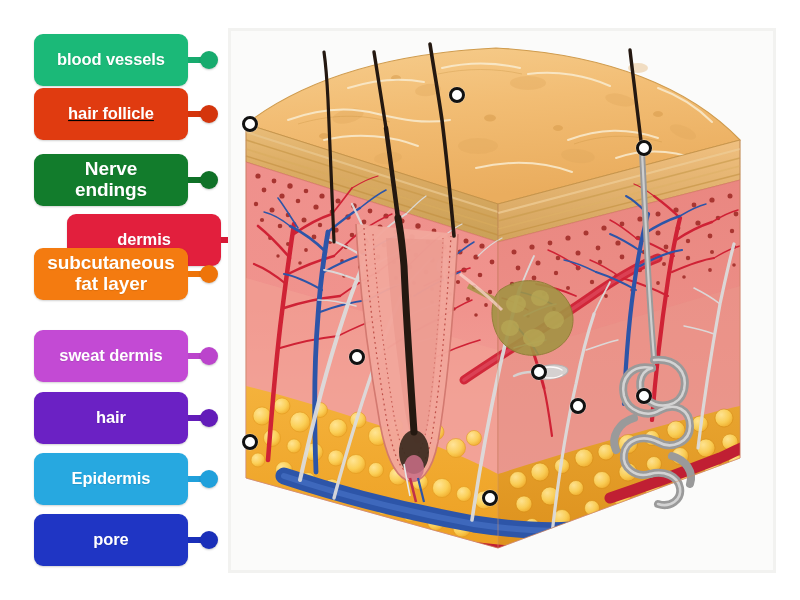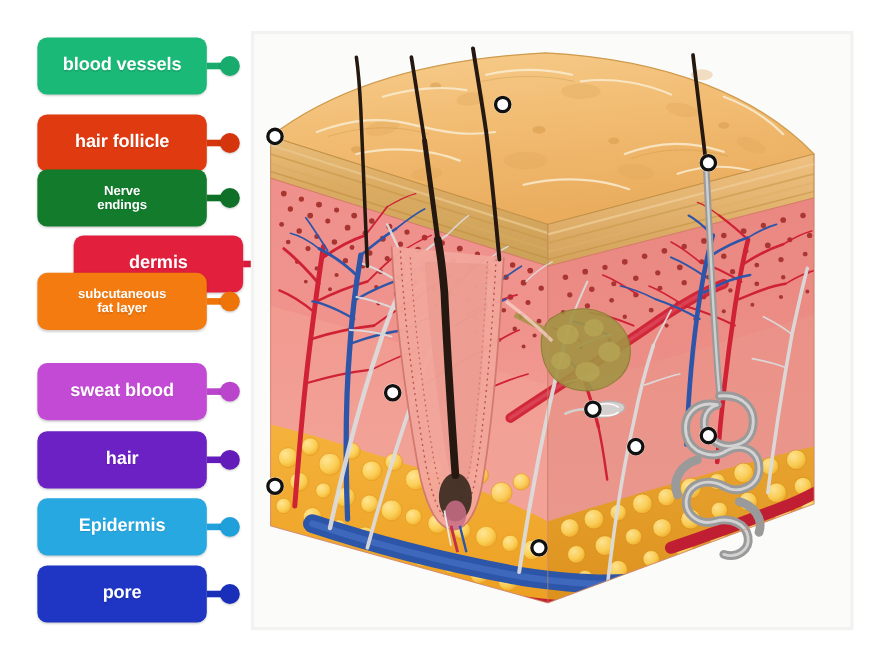--- a/index.html
+++ b/index.html
@@ -47,21 +47,21 @@
   .label-text {
     color: #ffffff;
     font-size: 16.5px;
     font-weight: bold;
     line-height: 1.08;
     letter-spacing: -0.1px;
     text-shadow: 0 1px 1px rgba(0,0,0,0.10);
     user-select: none;
     white-space: pre-line;
   }
-  .label-text.small { font-size: 12px; }
+  .label-text.small { font-size: 19px; }
   .connector-stem {
     position: absolute;
     left: 154px;
     top: 23px;
     width: 16px;
     height: 6px;
   }
   .connector-dot {
     position: absolute;
     left: 166px;
@@ -101,21 +101,21 @@
 <div id="stage">
 
   <div id="label-column">
       <div class="label-item" style="top: 34px;">
         <div class="label-box" style="background: rgb(27, 185, 120);">
           <span class="label-text">blood vessels</span>
           <div class="connector-stem" style="background: rgb(23, 171, 110);"></div>
           <div class="connector-dot" style="background: rgb(23, 171, 110);"></div>
         </div>
       </div>
-      <div class="label-item" style="top: 104px;">
+      <div class="label-item" style="top: 88px; text-decoration: underline;">
         <div class="label-box" style="background: rgb(224, 59, 16);">
           <span class="label-text">hair follicle</span>
           <div class="connector-stem" style="background: rgb(212, 53, 12);"></div>
           <div class="connector-dot" style="background: rgb(212, 53, 12);"></div>
         </div>
       </div>
       <div class="label-item" style="top: 154px;">
         <div class="label-box" style="background: rgb(18, 124, 44);">
           <span class="label-text small">Nerve
 endings</span>
@@ -133,21 +133,21 @@
       <div class="label-item" style="top: 248px;">
         <div class="label-box" style="background: rgb(244, 123, 16);">
           <span class="label-text small">subcutaneous
 fat layer</span>
           <div class="connector-stem" style="background: rgb(238, 116, 9);"></div>
           <div class="connector-dot" style="background: rgb(238, 116, 9);"></div>
         </div>
       </div>
       <div class="label-item" style="top: 330px;">
         <div class="label-box" style="background: rgb(195, 74, 212);">
-          <span class="label-text">sweat blood</span>
+          <span class="label-text">sweat dermis</span>
           <div class="connector-stem" style="background: rgb(187, 68, 204);"></div>
           <div class="connector-dot" style="background: rgb(187, 68, 204);"></div>
         </div>
       </div>
       <div class="label-item" style="top: 392px;">
         <div class="label-box" style="background: rgb(107, 33, 196);">
           <span class="label-text">hair</span>
           <div class="connector-stem" style="background: rgb(99, 28, 185);"></div>
           <div class="connector-dot" style="background: rgb(99, 28, 185);"></div>
         </div>

